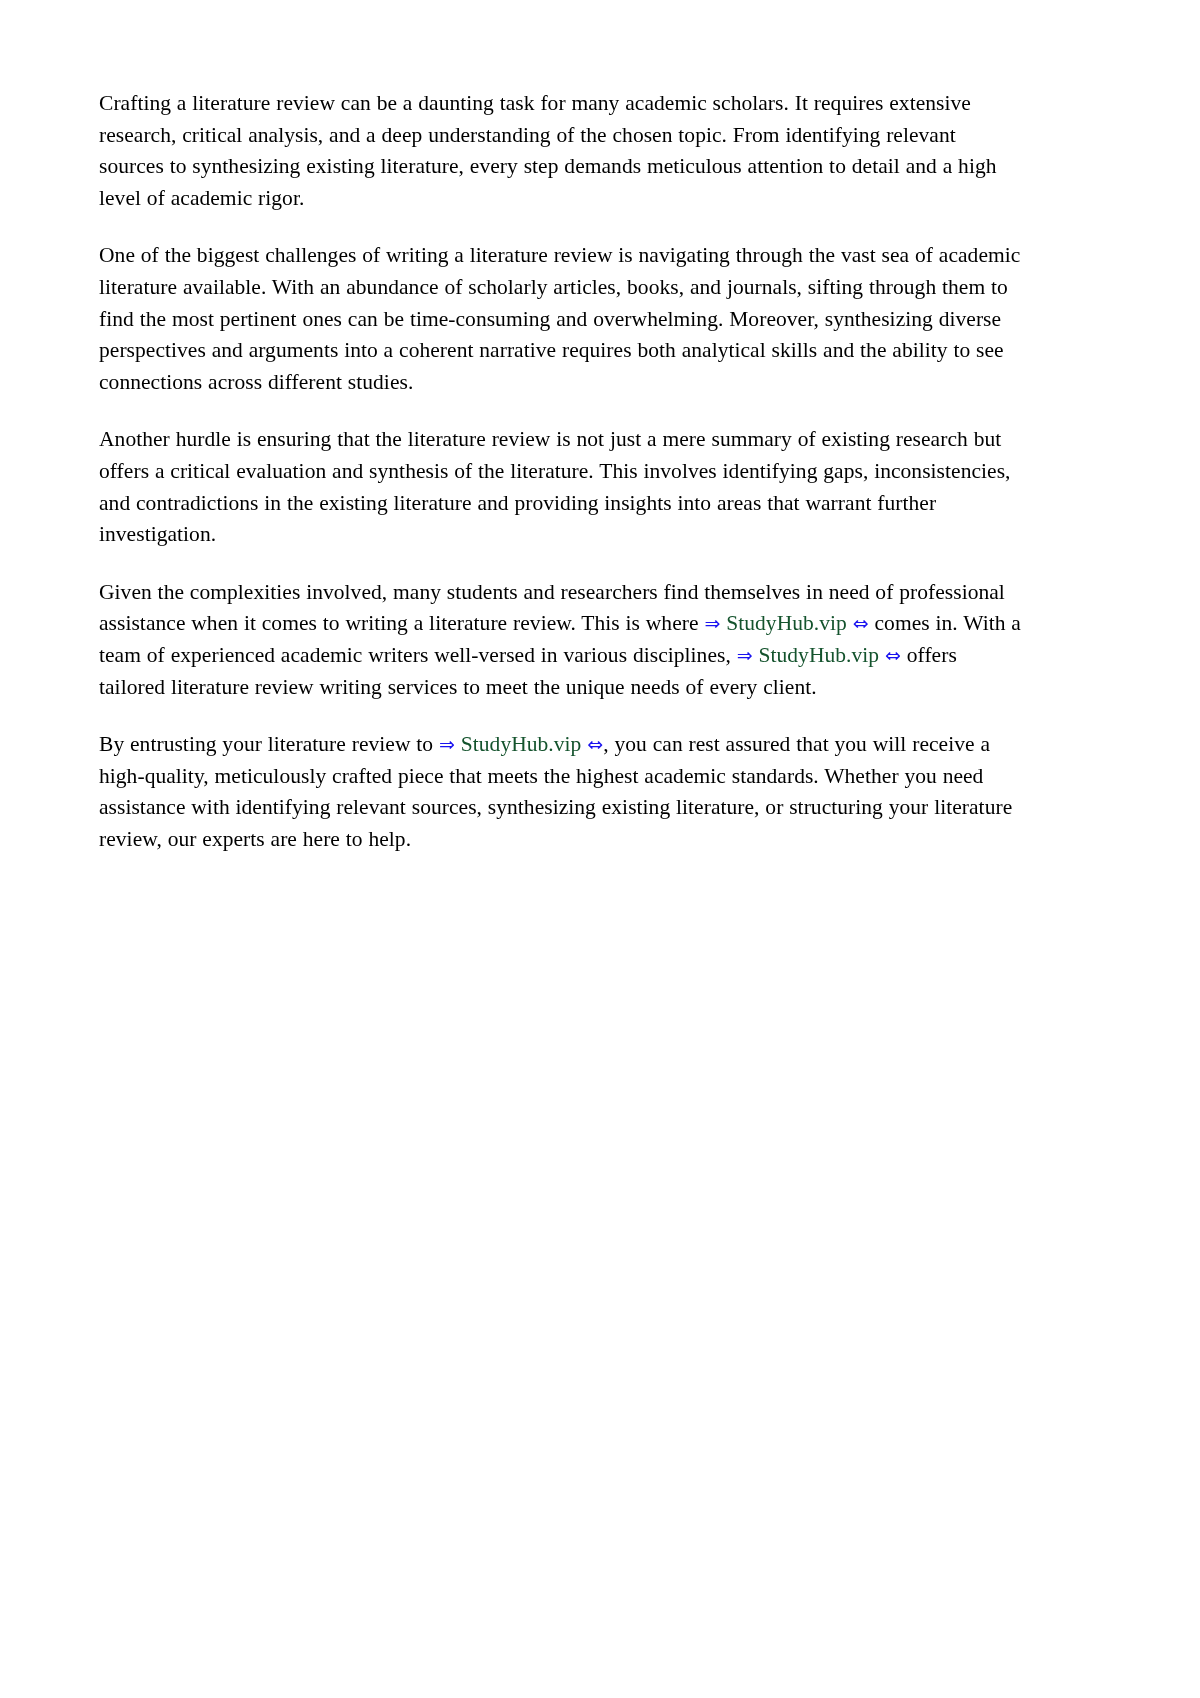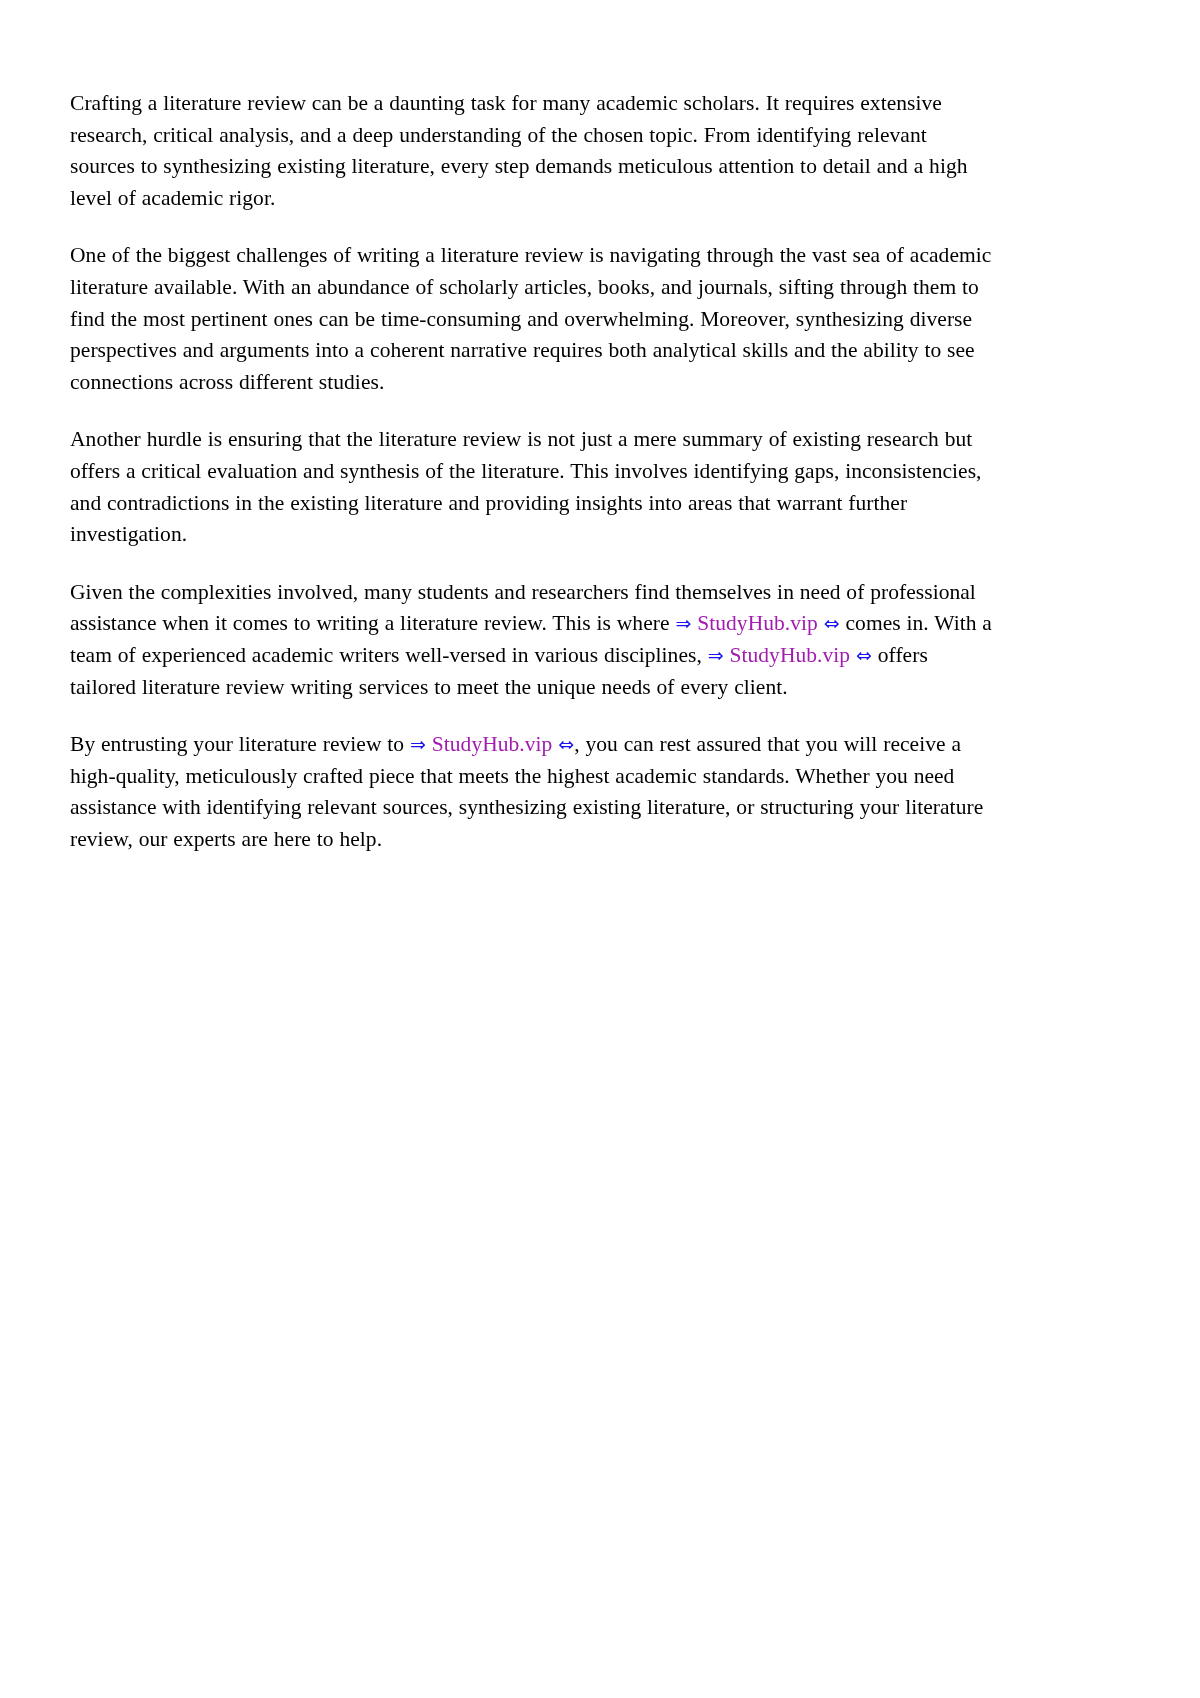--- a/index.html
+++ b/index.html
@@ -13,38 +13,38 @@
     font-family: "Liberation Serif", serif;
     color: #000000;
     -webkit-font-smoothing: antialiased;
   }
   .page {
     position: relative;
     width: 1200px;
     height: 1698px;
     background: #ffffff;
     box-sizing: border-box;
-    padding: 88px 138px 0 70px;
+    padding: 88px 138px 0 99px;
   }
   .doc-body {
     width: 924px;
   }
   p.para {
     margin: 0 0 26px 0;
     font-size: 21.5px;
     line-height: 1.47;
     text-align: left;
     letter-spacing: 0.05px;
     word-spacing: 0.4px;
   }
   p.para:last-child {
     margin-bottom: 0;
   }
   .link {
-    color: #a21caf;
+    color: #14532d;
   }
   .arrow {
     color: #1a13f0;
     font-family: "DejaVu Sans", sans-serif;
     font-size: 19px;
   }
 </style>
 </head>
 <body>
 

